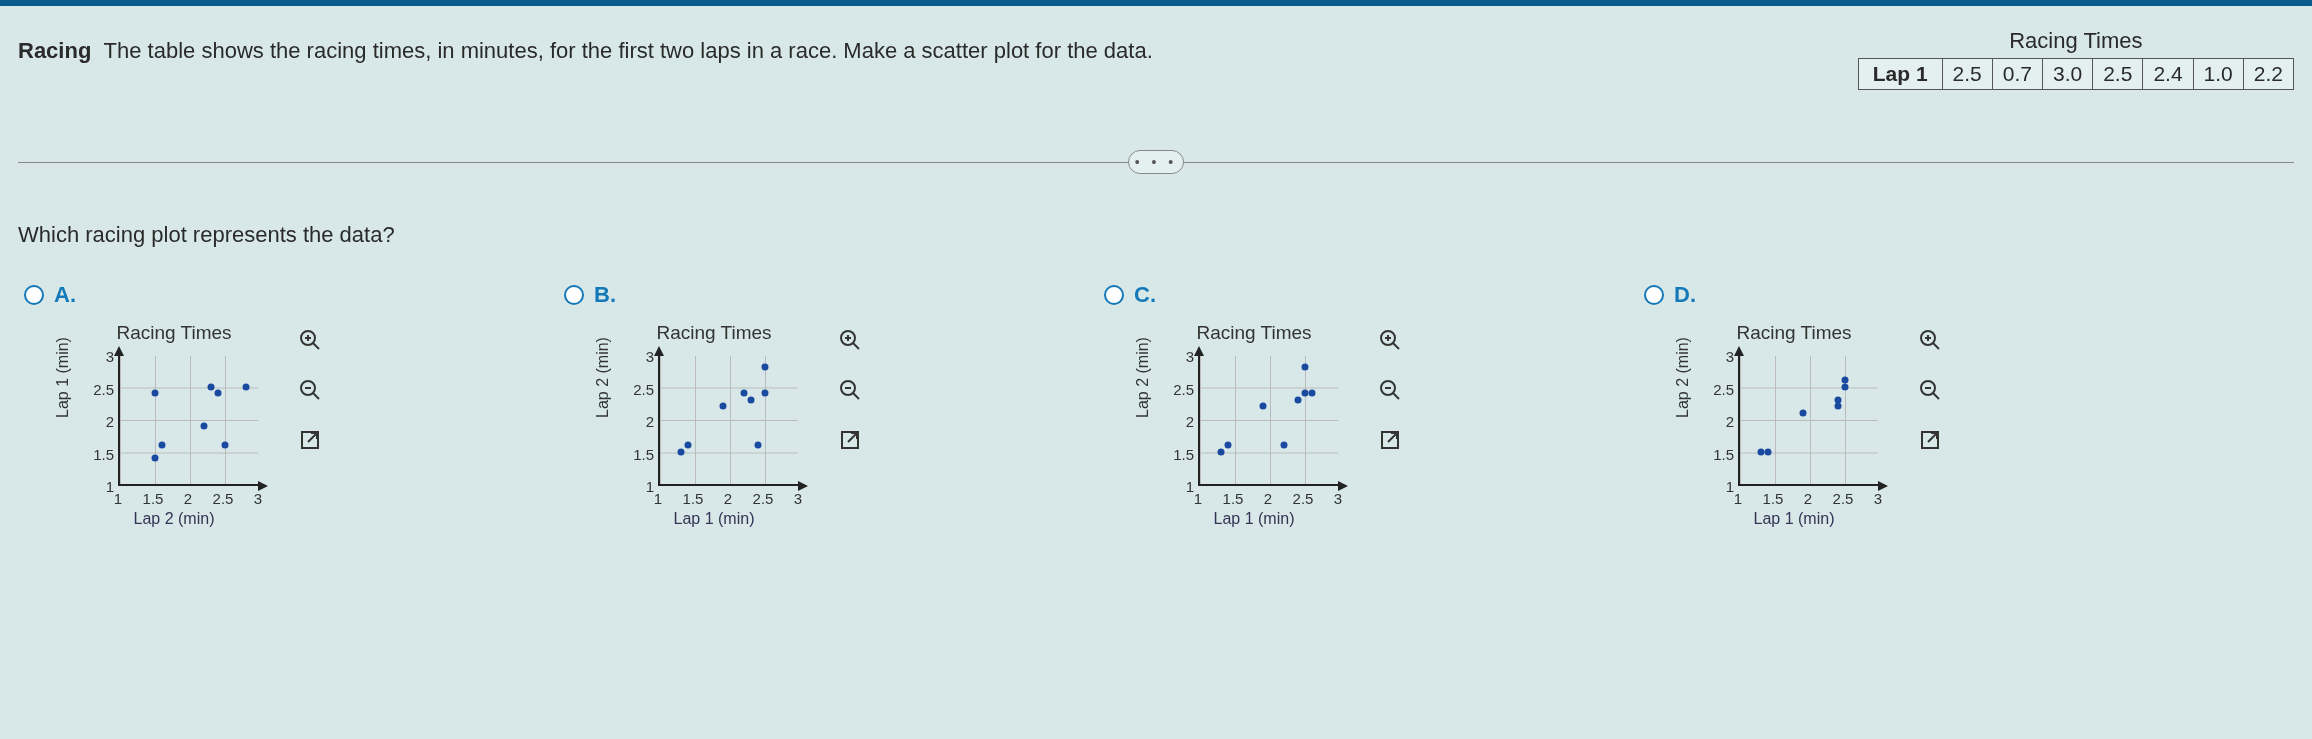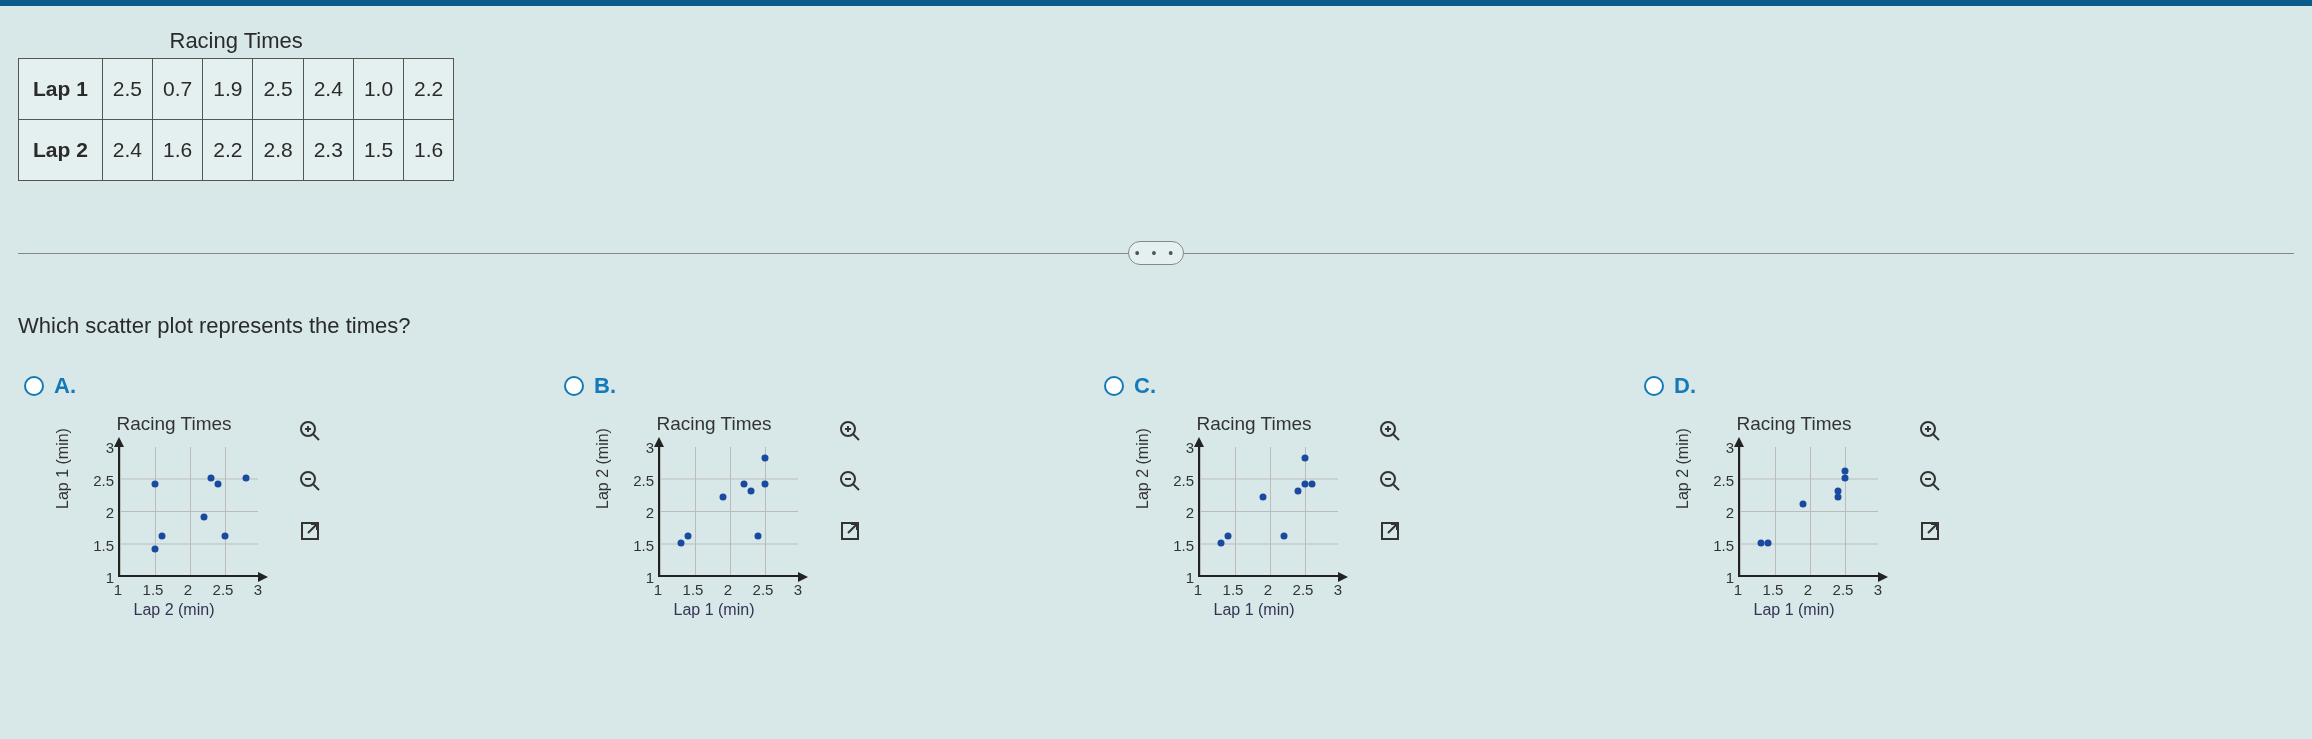--- a/index.html
+++ b/index.html
@@ -27,21 +27,21 @@
   .data-title { margin-bottom: 4px; }
   table.data { border-collapse: collapse; }
   table.data td, table.data th {
     border: 1px solid #555;
     padding: 3px 10px;
     font-size: 21px;
     font-weight: normal;
     text-align: center;
     background: #e4efef;
   }
-  table.data th { font-weight: bold; text-align: center; padding: 18px 14px; }
+  table.data th { font-weight: bold; text-align: center; padding: 3px 14px; }
   .divider-row {
     position: relative;
     margin-top: 60px;
     height: 24px;
   }
   .divider-line {
     border-top: 1px solid #888;
     width: 100%;
     position: absolute;
     top: 12px;
@@ -147,55 +147,49 @@
   .pt {
     position:absolute; width:7px; height:7px; background:#1a4aa0; border-radius:50%;
     transform: translate(-50%, 50%);
   }
 </style>
 </head>
 <body>
 
 <div class="page">
   <div class="top-row">
+    <div class="prompt-text">
+      <b>Racing</b>
+      &nbsp;<span>The table shows the racing times, in minutes, for the first two laps in a race. Make a scatter plot for the data.</span>
+    </div>
     <div class="data-table-wrap">
       <div class="data-title">Racing Times</div>
       <table class="data">
         <tbody>
             <tr>
           <th>Lap 1</th>
           <td>2.5</td>
           <td>0.7</td>
-          <td>1.9</td>
+          <td>3.0</td>
           <td>2.5</td>
           <td>2.4</td>
           <td>1.0</td>
           <td>2.2</td>
-        </tr>
-        <tr>
-          <th>Lap 2</th>
-          <td>2.4</td>
-          <td>1.6</td>
-          <td>2.2</td>
-          <td>2.8</td>
-          <td>2.3</td>
-          <td>1.5</td>
-          <td>1.6</td>
         </tr>
       </tbody>
         </table>
     </div>
   </div>
 
   <div class="divider-row">
     <div class="divider-line"></div>
     <div class="ellipsis-bubble">• • •</div>
   </div>
 
-  <div class="question">Which scatter plot represents the times?</div>
+  <div class="question">Which racing plot represents the data?</div>
 
   <div class="options-row" id="options-row">
       <div class="option">
         <div class="opt-head">
           <div class="radio"></div>
           <span class="opt-letter">A.</span>
         </div>
         <div class="opt-body">
           <div class="chart-col">
             <div class="chart-title">Racing Times</div>

